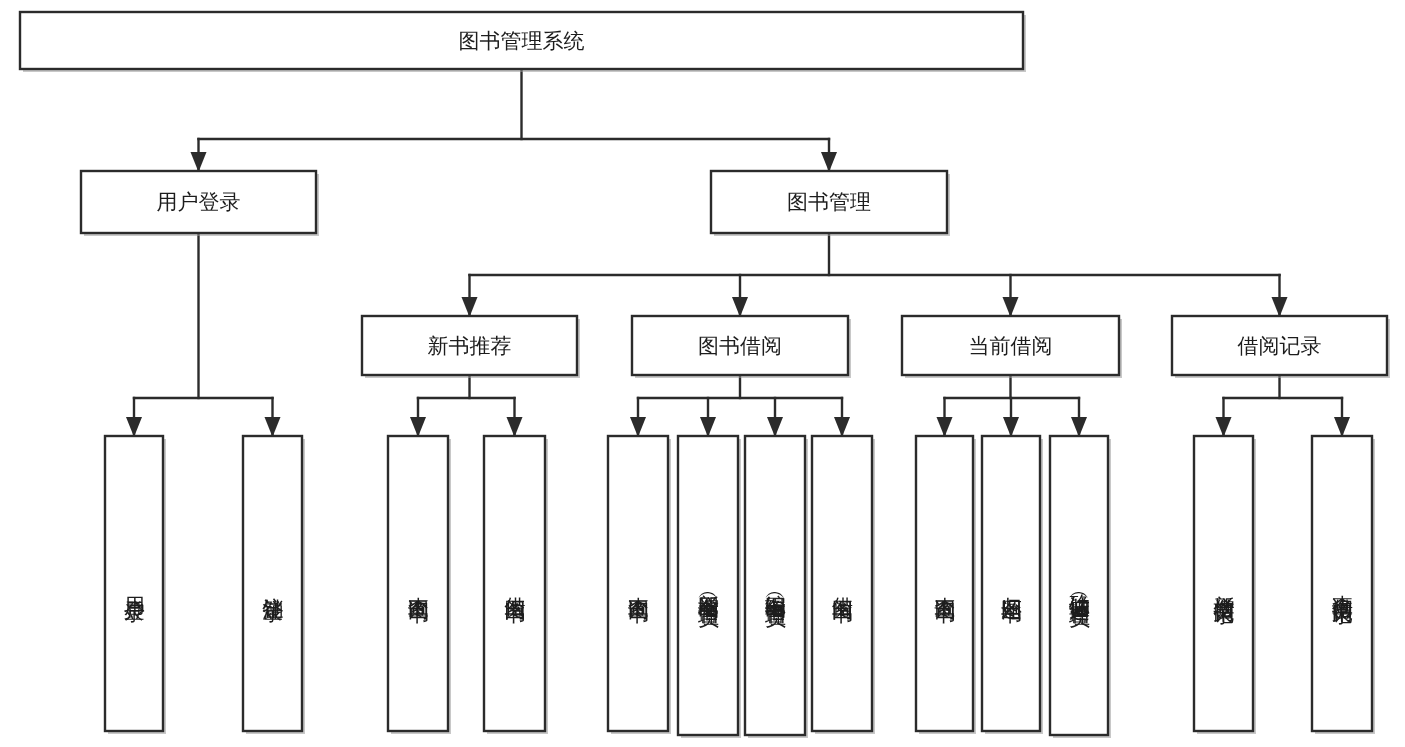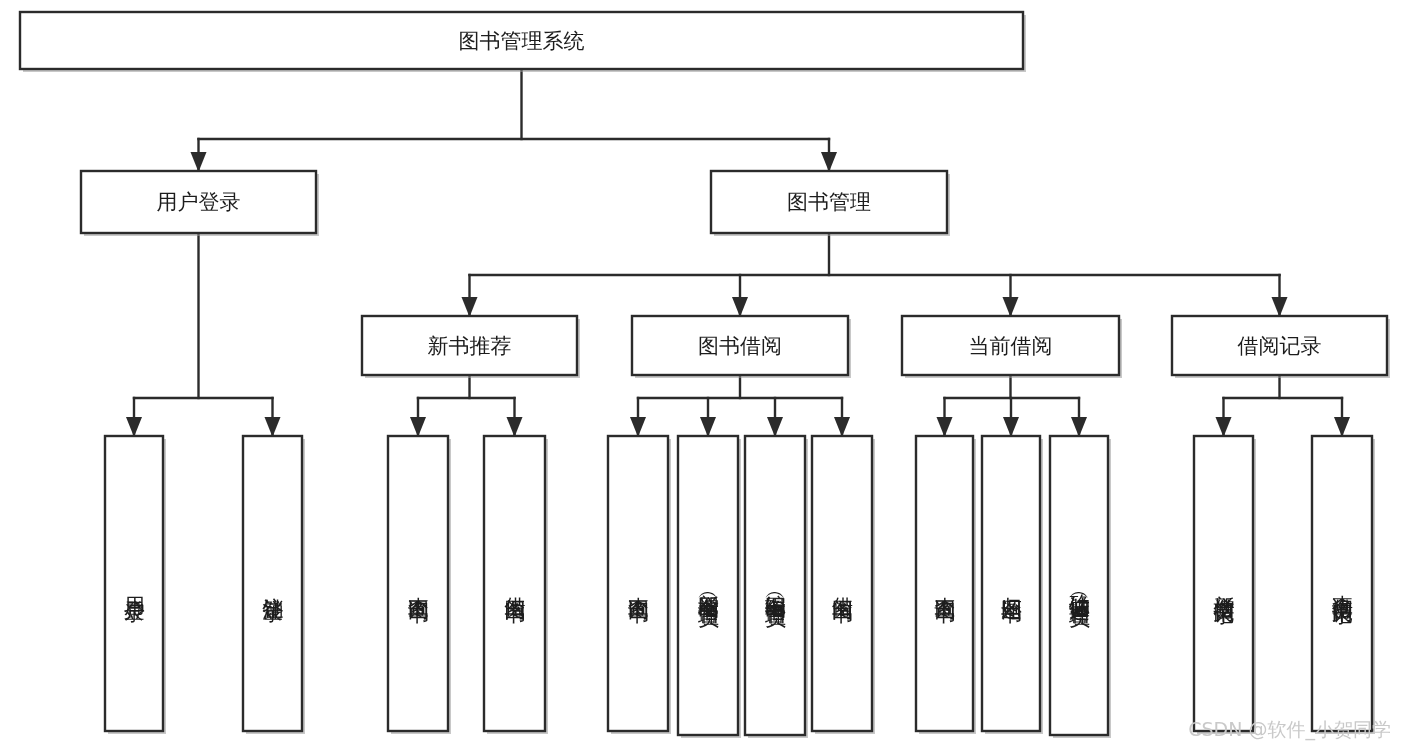--- a/index.html
+++ b/index.html
@@ -211,14 +211,13 @@
       <div class="leaf-label" style="left: 608px; top: 436px; width: 60px; height: 295px; display: flex; align-items: center; justify-content: center;">查询图书</div>
       <div class="leaf-label" style="left: 678px; top: 436px; width: 60px; height: 299px; display: flex; align-items: center; justify-content: center;">新增图书（管理员）</div>
       <div class="leaf-label" style="left: 745px; top: 436px; width: 60px; height: 299px; display: flex; align-items: center; justify-content: center;">编辑图书（管理员）</div>
       <div class="leaf-label" style="left: 812px; top: 436px; width: 60px; height: 295px; display: flex; align-items: center; justify-content: center;">借阅图书</div>
       <div class="leaf-label" style="left: 916px; top: 436px; width: 57px; height: 295px; display: flex; align-items: center; justify-content: center;">查询图书</div>
       <div class="leaf-label" style="left: 982px; top: 436px; width: 58px; height: 295px; display: flex; align-items: center; justify-content: center;">归还图书</div>
       <div class="leaf-label" style="left: 1050px; top: 436px; width: 58px; height: 299px; display: flex; align-items: center; justify-content: center;">确认归还（管理员）</div>
       <div class="leaf-label" style="left: 1194px; top: 436px; width: 59px; height: 295px; display: flex; align-items: center; justify-content: center;">新增借阅记录</div>
       <div class="leaf-label" style="left: 1312px; top: 436px; width: 60px; height: 295px; display: flex; align-items: center; justify-content: center;">查询借阅记录</div>
     </div>
-  <div id="watermark">CSDN @软件_小贺同学</div>
 </div>
 
 </body></html>

